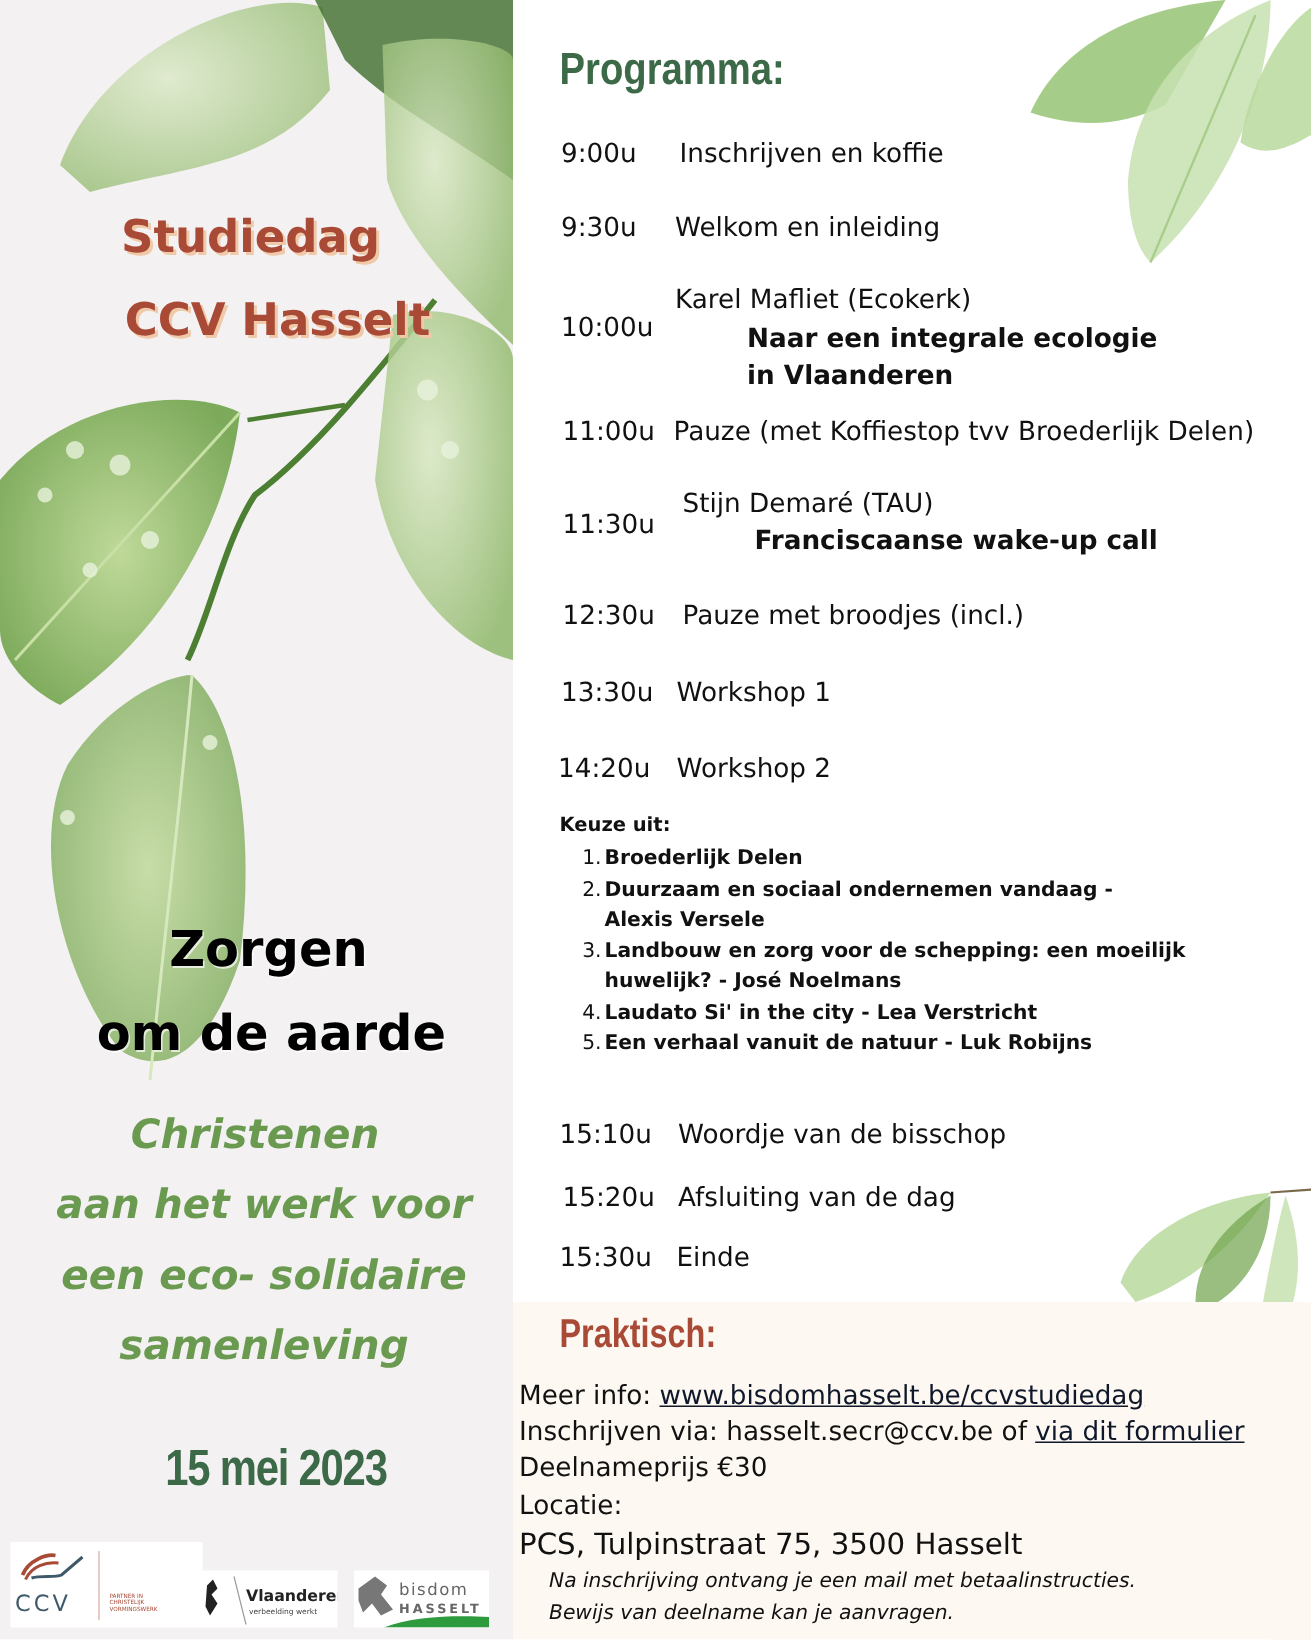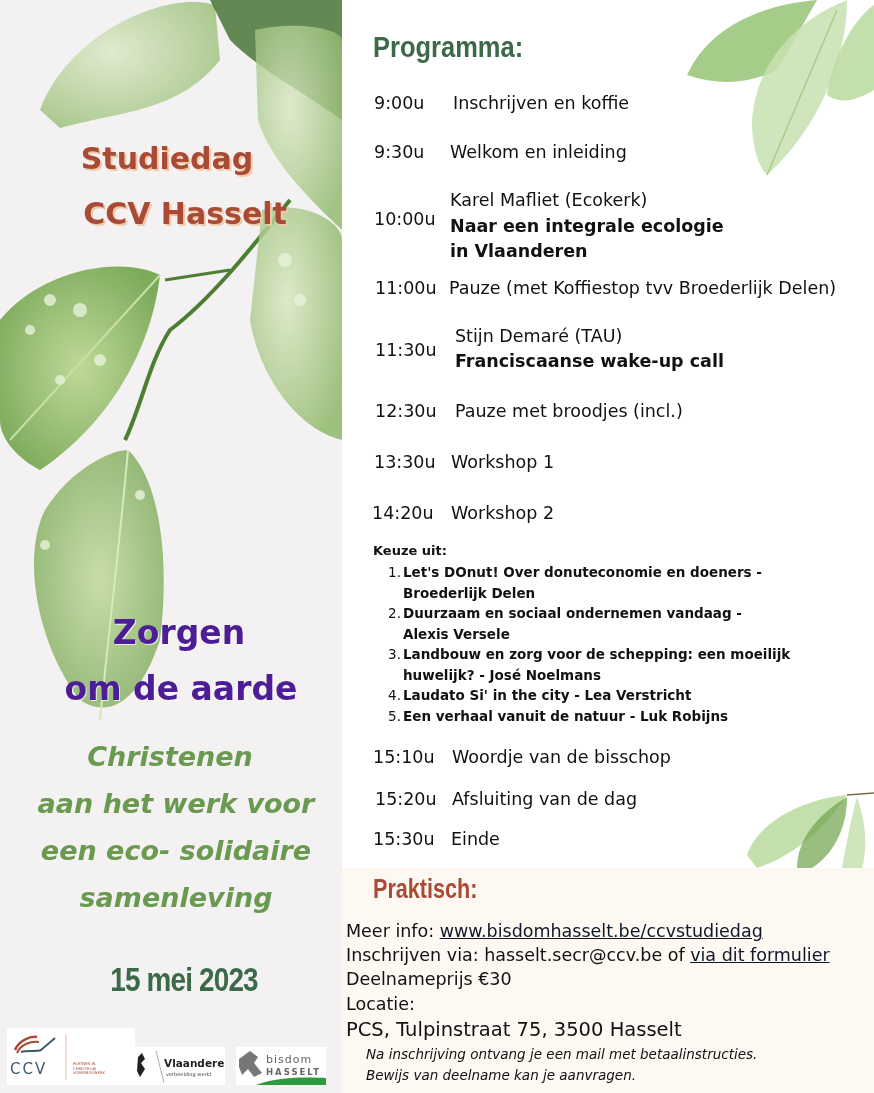--- a/index.html
+++ b/index.html
@@ -17,21 +17,21 @@
     font-family: "DejaVu Sans", sans-serif; font-weight: bold;
     color: #a84a36; font-size: 30px; line-height: 38px;
     text-shadow: 2px 2px 0 #f0c9a8;
   }
   .left-title.l1 { top: 140px; left: -4px; }
   .left-title.l2 { top: 195px; left: 14px; }
 
   .zorgen {
     position: absolute; left: 0; width: 342px; text-align: center;
     font-family: "DejaVu Sans", sans-serif; font-weight: bold;
-    color: #4c1d95; font-size: 33px; line-height: 42px;
+    color: #000000; font-size: 33px; line-height: 42px;
     text-shadow: 1px 1px 0 rgba(255,255,255,0.7);
   }
   .zorgen.l1 { top: 612px; left: 8px; }
   .zorgen.l2 { top: 668px; left: 10px; }
 
   .tagline {
     position: absolute; left: 0; width: 352px; text-align: center;
     font-family: "DejaVu Sans", sans-serif; font-weight: bold; font-style: italic;
     color: #6a9a50; font-size: 27px; line-height: 47px;
     top: 733px;
@@ -52,21 +52,21 @@
   
   .right { position: absolute; left: 342px; top: 0; width: 580px; height: 868px; background: #fff; overflow: hidden; }
   .prog-title {
     position: absolute; left: 31px; top: 30px;
     font-family: "Liberation Sans Narrow", "Liberation Sans", sans-serif; font-weight: bold;
     color: #3c6a48; font-size: 30px; transform: scaleX(0.85); transform-origin: left;
   }
   .row { position: absolute; font-family: "DejaVu Sans", sans-serif; font-size: 17.5px; color: #111; white-space: nowrap; }
   .row .t { position: absolute; left: 0; }
   .row .d { position: absolute; }
-  .row .bold { font-weight: bold; }
+  .row .bold { font-weight: bold; margin-left: 48px; }
   .keuze { position: absolute; left: 31px; top: 543px; font-family: "DejaVu Sans", sans-serif; font-size: 13px; font-weight: bold; }
   .klist { position: absolute; left: 40px; top: 562px; font-family: "DejaVu Sans", sans-serif; font-size: 13.5px; font-weight: bold; line-height: 20.5px; }
   .klist .item { position: relative; padding-left: 21px; white-space: nowrap; }
   .klist .num { position: absolute; left: 0; width: 19px; text-align: right; font-weight: normal; }
 
   
   .prak {
     position: absolute; left: 342px; top: 868px; width: 532px; height: 225px; background: #fdf8f1;
   }
   .prak-title {
@@ -229,21 +229,20 @@
 
   <div class="row" style="left:30px;top:503px">
     <span class="t">14:20u</span>
     <span class="d" style="left:79px">Workshop 2</span>
   </div>
 
   <div class="keuze">Keuze uit:</div>
   <div class="klist">
     <div class="item">
       <span class="num">1.</span>
-      <div>Let's DOnut! Over donuteconomie en doeners -</div>
       <div>Broederlijk Delen</div>
     </div>
     <div class="item">
       <span class="num">2.</span>
       <div>Duurzaam en sociaal ondernemen vandaag -</div>
       <div>Alexis Versele</div>
     </div>
     <div class="item">
       <span class="num">3.</span>
       <div>Landbouw en zorg voor de schepping: een moeilijk</div>

